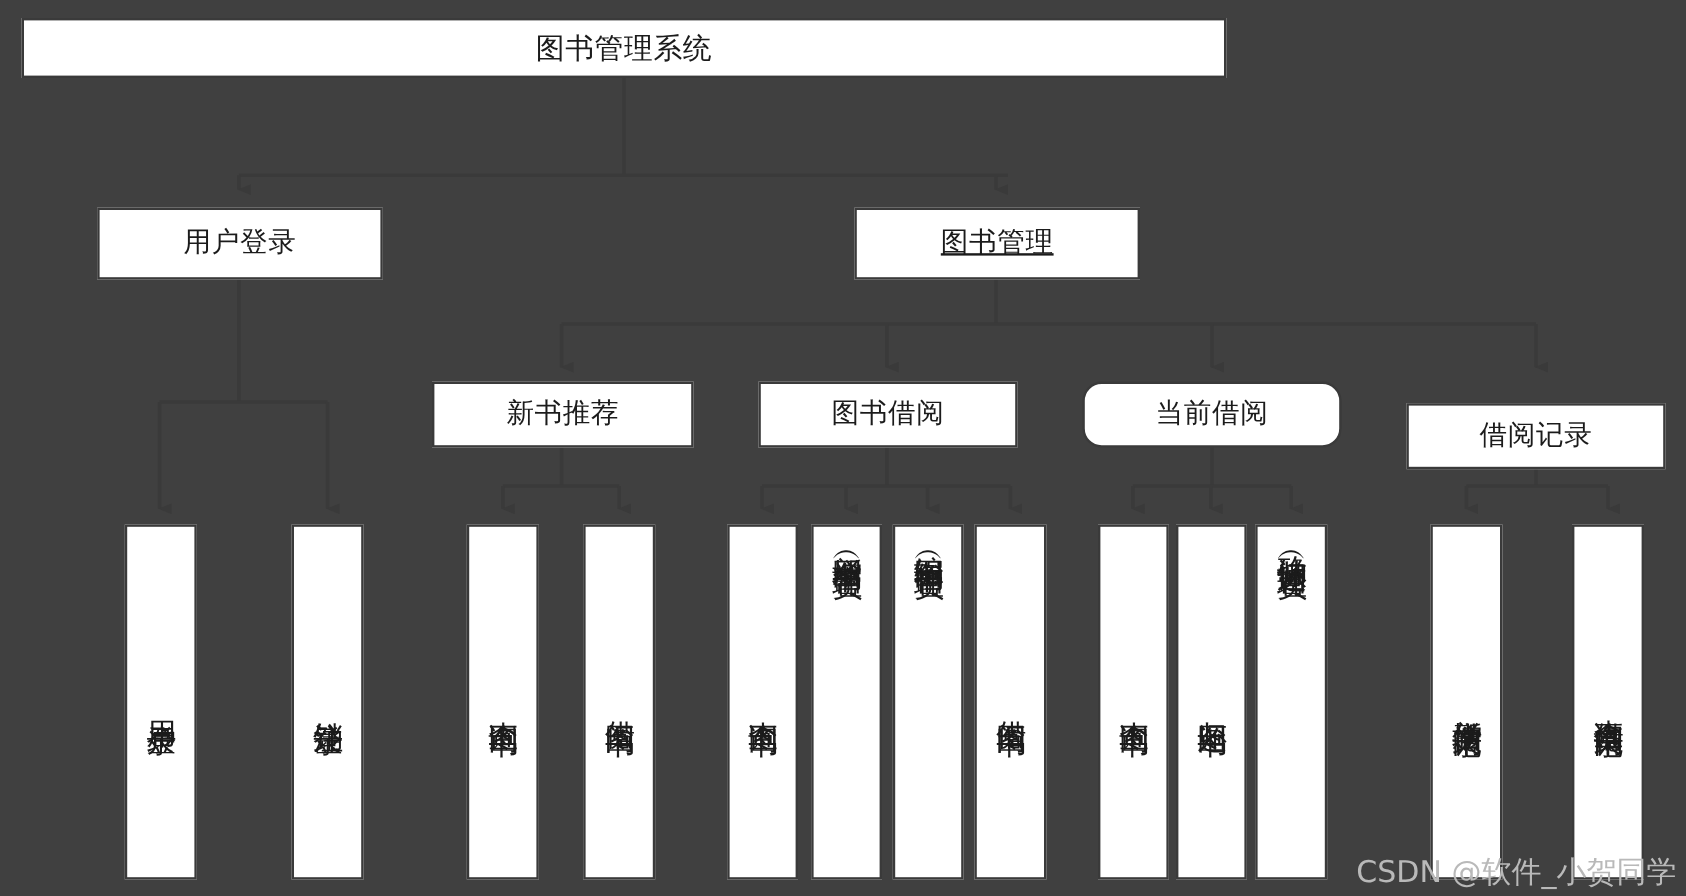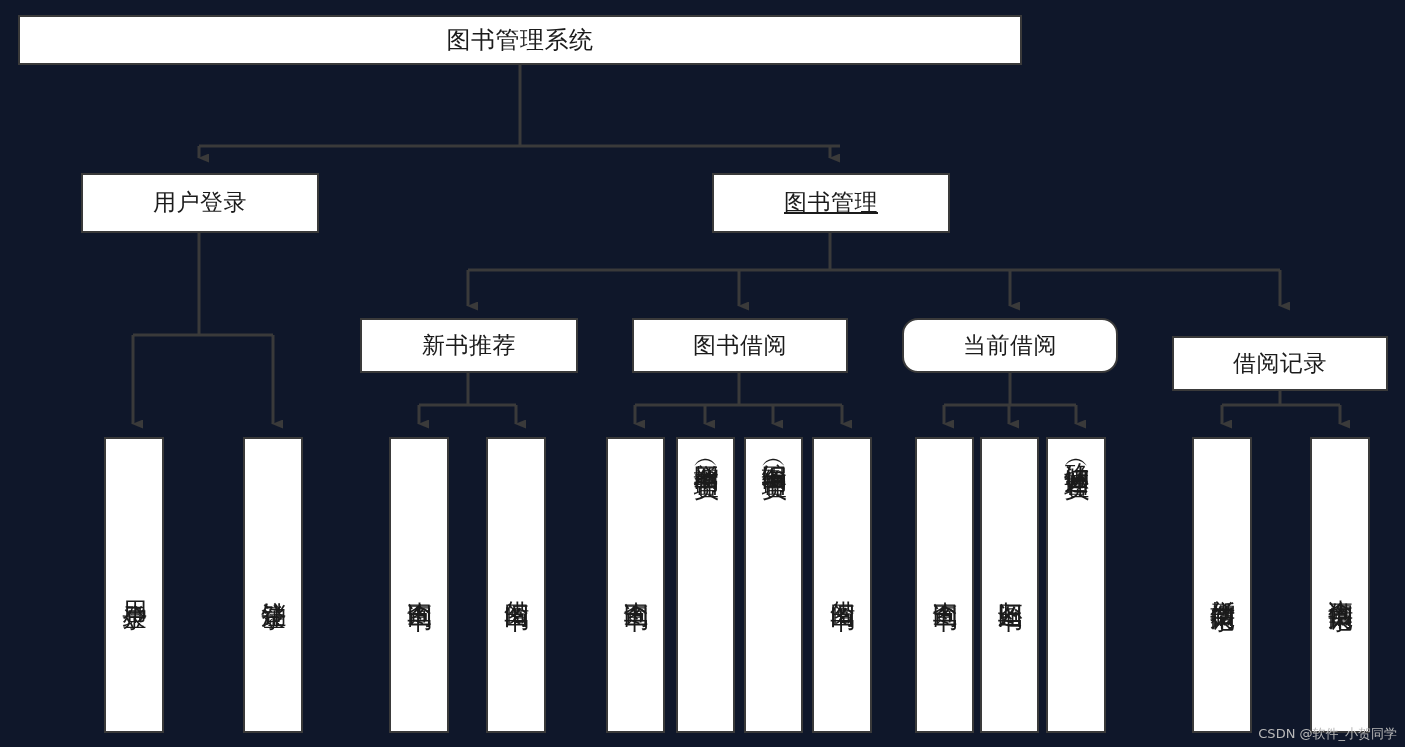--- a/index.html
+++ b/index.html
@@ -8,21 +8,21 @@
     padding: 0;
     background: #ffffff;
   }
   body {
     font-family: "DejaVu Sans", "Liberation Sans", sans-serif;
   }
   #diagram-canvas {
     position: relative;
     width: 1405px;
     height: 747px;
-    background: #0f172a;
+    background: #404040;
     overflow: hidden;
   }
   #edges-layer {
     position: absolute;
     left: 0;
     top: 0;
     width: 1405px;
     height: 747px;
   }
   .node {
@@ -63,21 +63,21 @@
     white-space: nowrap;
   }
   .node.vertical.centered {
     align-items: center;
     padding-top: 0;
   }
   #watermark {
     position: absolute;
     right: 8px;
     bottom: 4px;
-    font-size: 13px;
+    font-size: 25px;
     color: #b9b9b9;
     z-index: 5;
     white-space: nowrap;
     font-family: "DejaVu Sans", "Liberation Sans", sans-serif;
   }
 </style>
 </head>
 <body>
 
 <div id="diagram-canvas">

